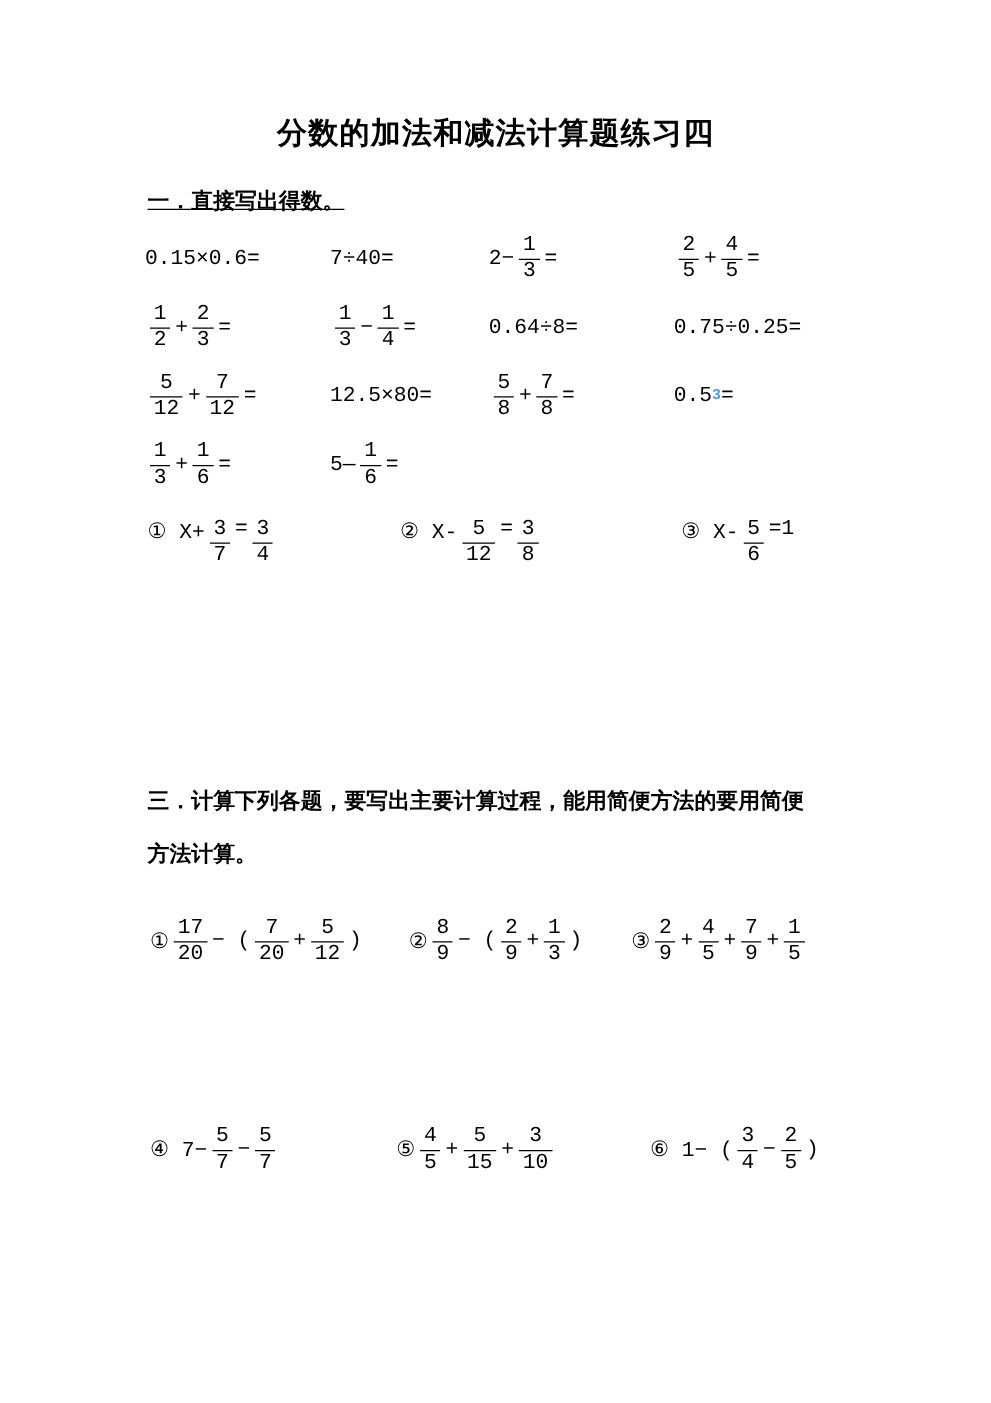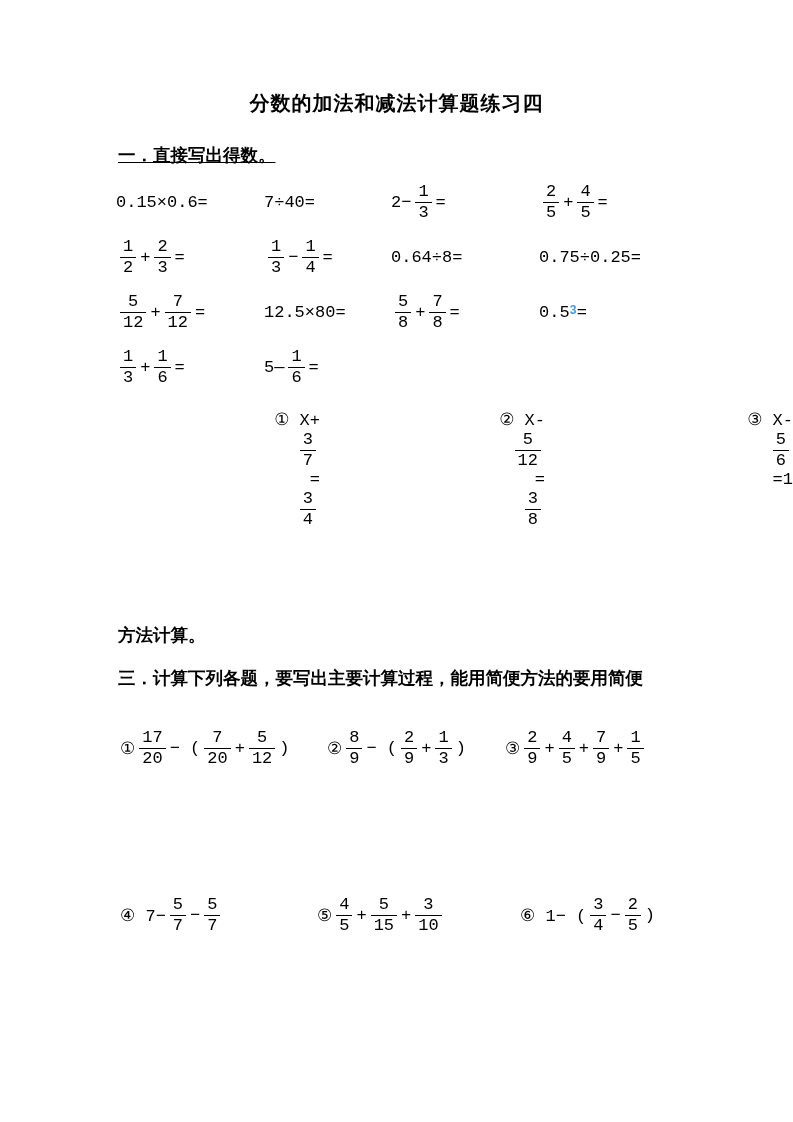--- a/index.html
+++ b/index.html
@@ -10,21 +10,21 @@
     color:#000;
     font-family:"Liberation Mono", monospace;
     overflow:hidden;
   }
   .title {
     margin:0;
     padding-top:90px;
     text-align:center;
     font-family:"Liberation Sans", sans-serif;
     font-weight:bold;
-    font-size:20px;
+    font-size:24px;
     letter-spacing:1px;
   }
   .sec-heading {
     font-family:"Liberation Sans", sans-serif;
     font-weight:bold;
     font-size:17.5px;
     margin-left:118px;
   }
   .h1s { margin-top:26px;text-decoration:underline; }
   .h2s { margin-top:12px; }
@@ -38,21 +38,21 @@
     margin-top:8px;
   }
   .grid-s1 .cell { height:55px; display:flex; align-items:center; }
 
   .row-s2 {
     display:grid;
     grid-template-columns:202px 225px auto;
     margin-left:118px;
     margin-top:14px;
   }
-  .row-s2 .cell { height:62px; display:flex; align-items:flex-end;flex-direction:column; }
+  .row-s2 .cell { height:62px; display:flex; align-items:flex-start; }
 
   .row-s3a {
     display:grid;
     grid-template-columns:207px 178px auto;
     margin-left:120px;
     margin-top:22px;
   }
   .row-s3a .cell { height:52px; display:flex; align-items:center; }
 
   .row-s3b {
@@ -107,22 +107,22 @@
   </div>
 
 
   <div class="row-s2">
     <div class="cell math"><span class="op">① X+</span><span class="frac"><span class="num">3</span><span class="den">7</span></span><span class="op">=</span><span class="frac"><span class="num">3</span><span class="den">4</span></span></div>
     <div class="cell math"><span class="op">② X-</span><span class="frac"><span class="num">5</span><span class="den">12</span></span><span class="op">=</span><span class="frac"><span class="num">3</span><span class="den">8</span></span></div>
     <div class="cell math"><span class="op">③ X-</span><span class="frac"><span class="num">5</span><span class="den">6</span></span><span class="op">=1</span></div>
   </div>
 
   <div class="sec-heading h3s">
+    <div>三．计算下列各题，要写出主要计算过程，能用简便方法的要用简便</div>
     <div>方法计算。</div>
-    <div>三．计算下列各题，要写出主要计算过程，能用简便方法的要用简便</div>
   </div>
 
   <div class="row-s3a">
     <div class="cell math"><span class="op">①</span><span class="frac"><span class="num">17</span><span class="den">20</span></span><span class="op">− (</span><span class="frac"><span class="num">7</span><span class="den">20</span></span><span class="op">+</span><span class="frac"><span class="num">5</span><span class="den">12</span></span><span class="op">)</span></div>
     <div class="cell math"><span class="op">②</span><span class="frac"><span class="num">8</span><span class="den">9</span></span><span class="op">− (</span><span class="frac"><span class="num">2</span><span class="den">9</span></span><span class="op">+</span><span class="frac"><span class="num">1</span><span class="den">3</span></span><span class="op">)</span></div>
     <div class="cell math"><span class="op">③</span><span class="frac"><span class="num">2</span><span class="den">9</span></span><span class="op">+</span><span class="frac"><span class="num">4</span><span class="den">5</span></span><span class="op">+</span><span class="frac"><span class="num">7</span><span class="den">9</span></span><span class="op">+</span><span class="frac"><span class="num">1</span><span class="den">5</span></span></div>
   </div>
 
   <div class="row-s3b">
     <div class="cell math"><span class="op">④ 7−</span><span class="frac"><span class="num">5</span><span class="den">7</span></span><span class="op">−</span><span class="frac"><span class="num">5</span><span class="den">7</span></span></div>

